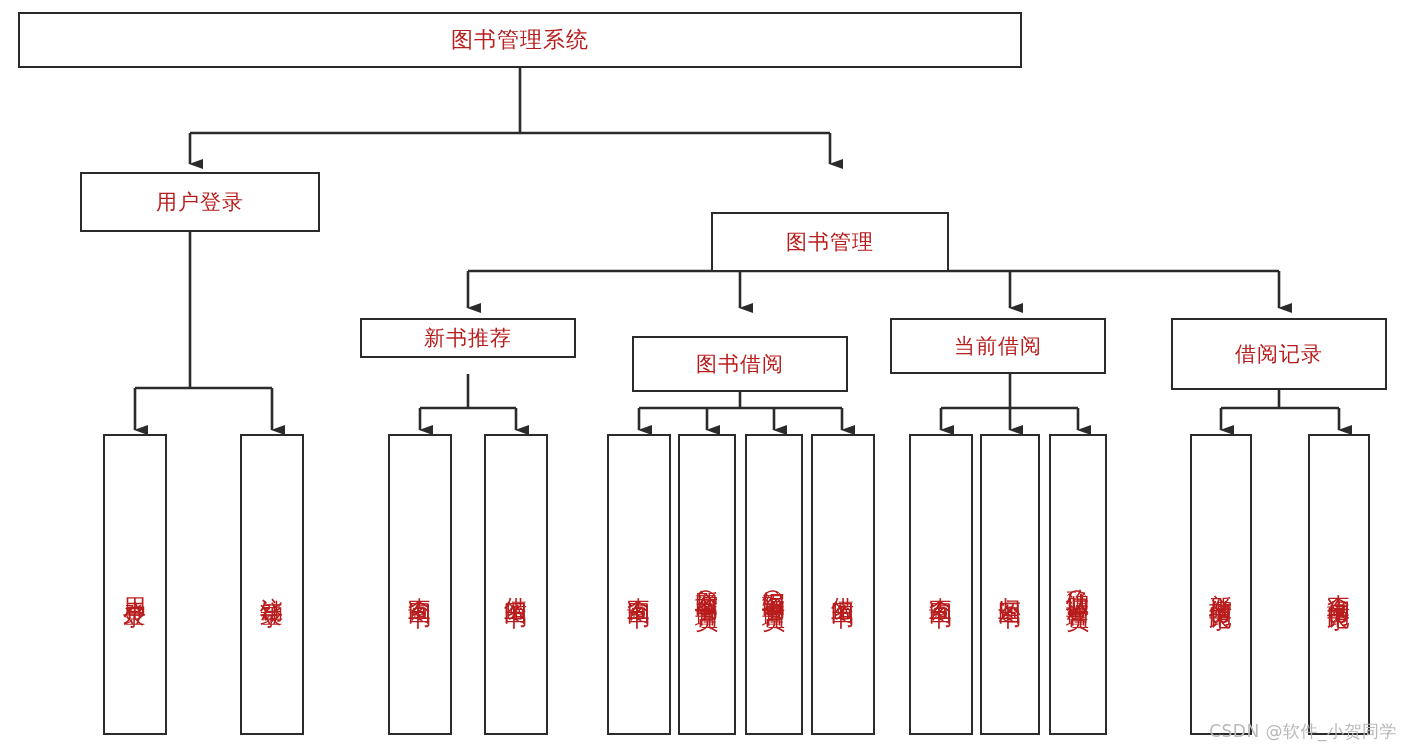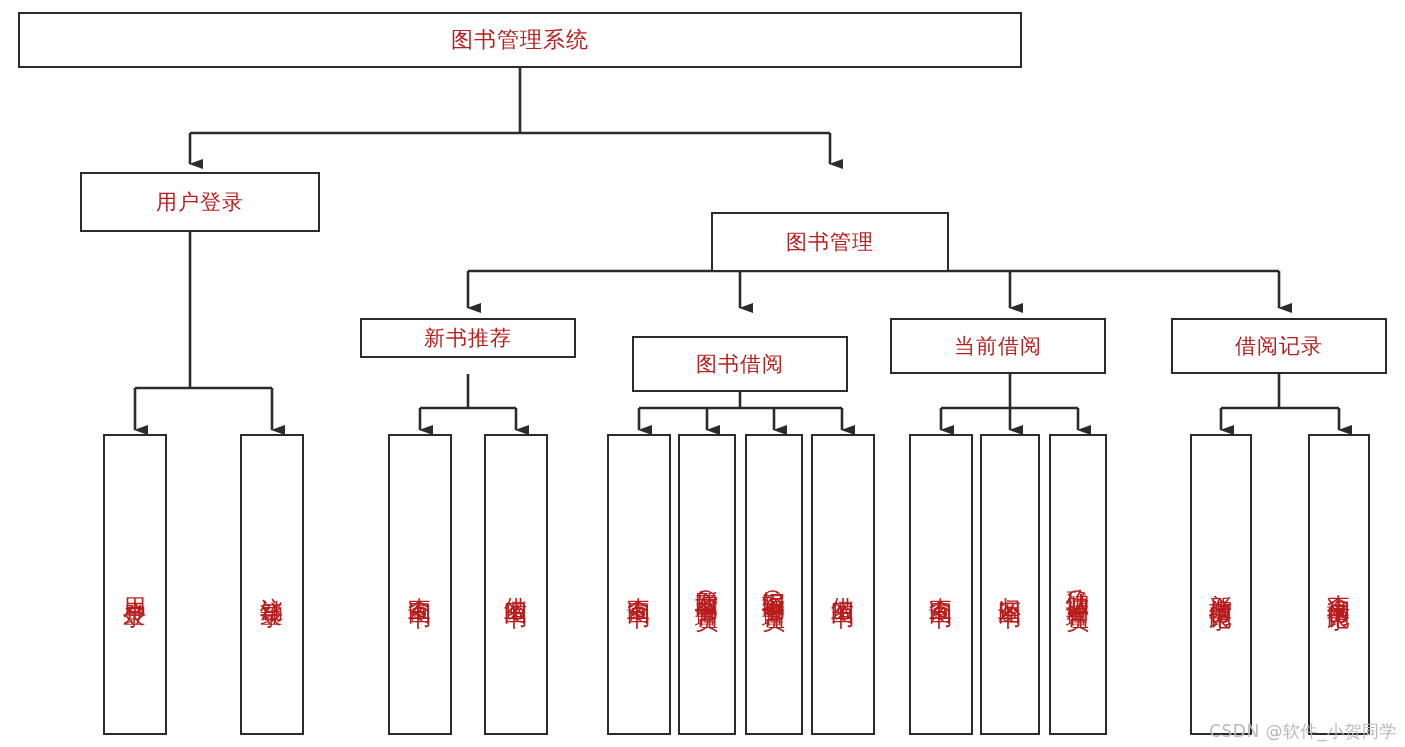--- a/index.html
+++ b/index.html
@@ -148,21 +148,21 @@
   </div>
 
   <div class="node horiz" style="left:632px; top:318px; width:216px; height:56px;margin-top:18px;">
     <span class="label">图书借阅</span>
   </div>
 
   <div class="node horiz" style="left:890px; top:318px; width:216px; height:56px;">
     <span class="label">当前借阅</span>
   </div>
 
-  <div class="node horiz" style="left:1171px; top:318px; width:216px; height:56px;align-items:center;">
+  <div class="node horiz" style="left:1171px; top:318px; width:216px; height:72px;align-items:center;">
     <span class="label">借阅记录</span>
   </div>
 
   <div class="node vert" style="left:103px; top:434px; width:64px; height:301px;">
     <span class="label">用户登录</span>
   </div>
 
   <div class="node vert" style="left:240px; top:434px; width:64px; height:301px;">
     <span class="label">注销登录</span>
   </div>

